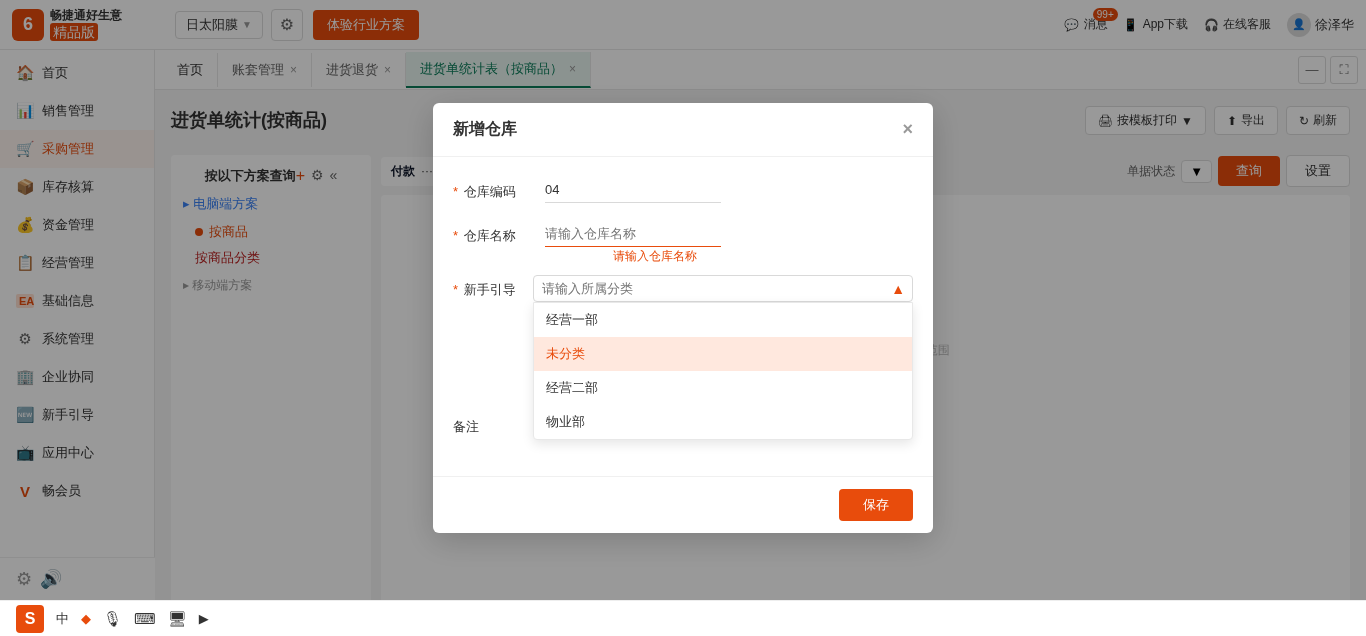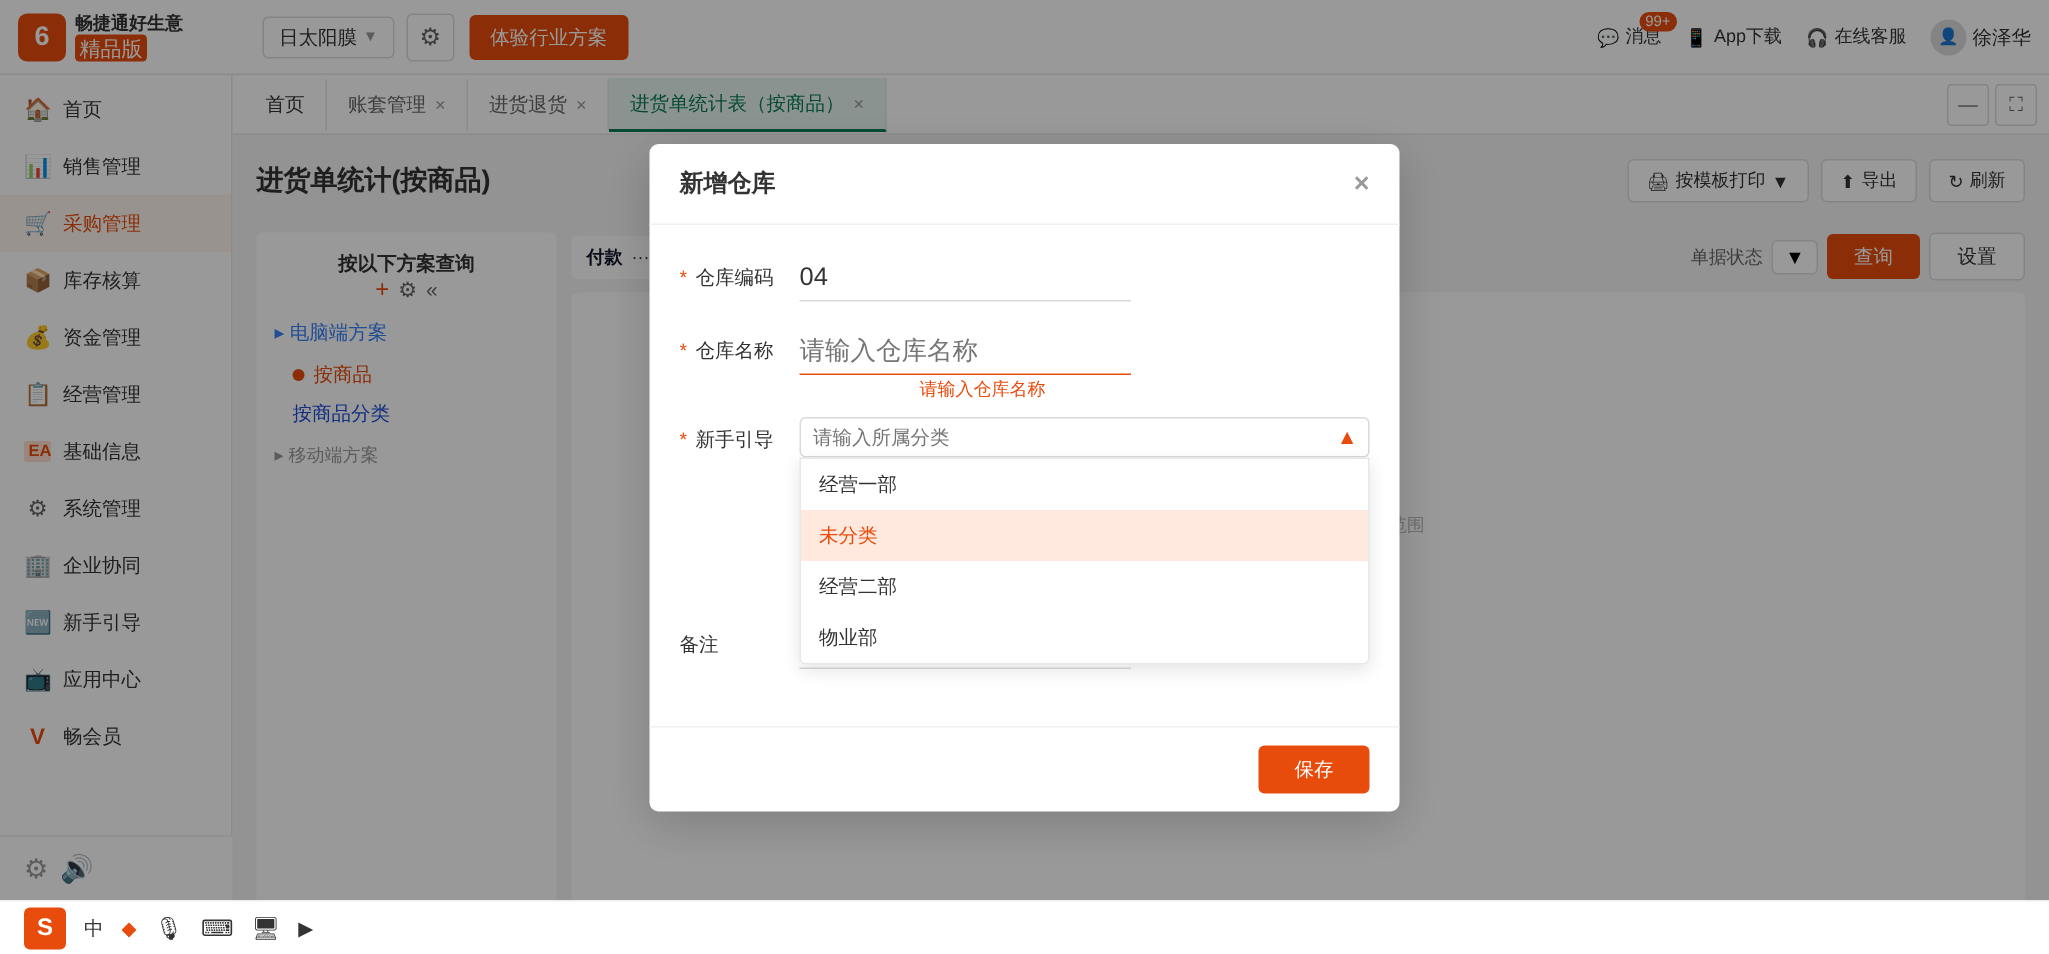--- a/index.html
+++ b/index.html
@@ -174,21 +174,21 @@
       display: flex; align-items: flex-start;
       margin-bottom: 18px; position: relative;
     }
     .form-label {
       width: 80px; font-size: 13px; color: #333;
       padding-top: 6px; flex-shrink: 0;
     }
     .form-label .required { color: #e84c0c; margin-right: 2px; }
     .form-control {
       flex: 1; border: none; border-bottom: 1px solid #d9d9d9;
-      padding: 5px 0; font-size: 17px; color: #333; outline: none;
+      padding: 5px 0; font-size: 13px; color: #333; outline: none; margin-left: 12px;
     }
     .form-control.error-border { border-bottom-color: #e84c0c; }
     .error-msg {
       color: #e84c0c; font-size: 12px;
       position: absolute; left: 80px; bottom: -18px;
     }
     .form-control-wrap { flex: 1; position: relative; }
     .form-select-wrap {
       flex: 1; position: relative;
     }
@@ -378,38 +378,38 @@
           <div class="toolbar-btn">
             <span>↻</span>
             <span>刷新</span>
           </div>
         </div>
       </div>
 
       <div style="display:flex;gap:10px;height:calc(100% - 50px);">
 
         <div style="width:200px;background:#fff;border-radius:4px;padding:12px;flex-shrink:0;">
-          <div style="display:flex;align-items:center;justify-content:space-between;margin-bottom:10px;flex-direction:column;">
+          <div style="display:flex;align-items:center;justify-content:center;margin-bottom:10px;">
             <span style="font-size:13px;color:#333;font-weight:bold;">按以下方案查询</span>
             <div style="display:flex;gap:6px;">
               <span style="cursor:pointer;color:#e84c0c;font-size:16px;">+</span>
               <span style="cursor:pointer;color:#666;font-size:14px;">⚙</span>
               <span style="cursor:pointer;color:#666;font-size:14px;">«</span>
             </div>
           </div>
 
           <div class="scheme-tree">
             <div style="font-size:13px;color:#3b82f6;margin-bottom:6px;">▸ 电脑端方案</div>
             <div style="padding-left:12px;">
               <div style="display:flex;align-items:center;gap:6px;padding:4px 0;cursor:pointer;">
                 <span style="width:8px;height:8px;background:#e84c0c;border-radius:50%;display:inline-block;"></span>
                 <span style="color:#e84c0c;font-size:13px;">按商品</span>
               </div>
               <div style="padding-left:16px;display:flex;align-items:center;gap:6px;padding:4px 0;cursor:pointer;">
-                <span style="font-size:13px;color:#1d4ed8;">按商品分类</span>
+                <span style="font-size:13px;color:#b91c1c;">按商品分类</span>
               </div>
             </div>
             <div style="font-size:12px;color:#999;margin-top:6px;margin-bottom:6px;">▸ 移动端方案</div>
           </div>
         </div>
 
         <div style="flex:1;display:flex;flex-direction:column;gap:8px;">
 
           <div style="display:flex;align-items:center;gap:10px;">
             <div style="display:flex;align-items:center;gap:6px;background:#fff;padding:6px 10px;border-radius:4px;font-size:12px;">

